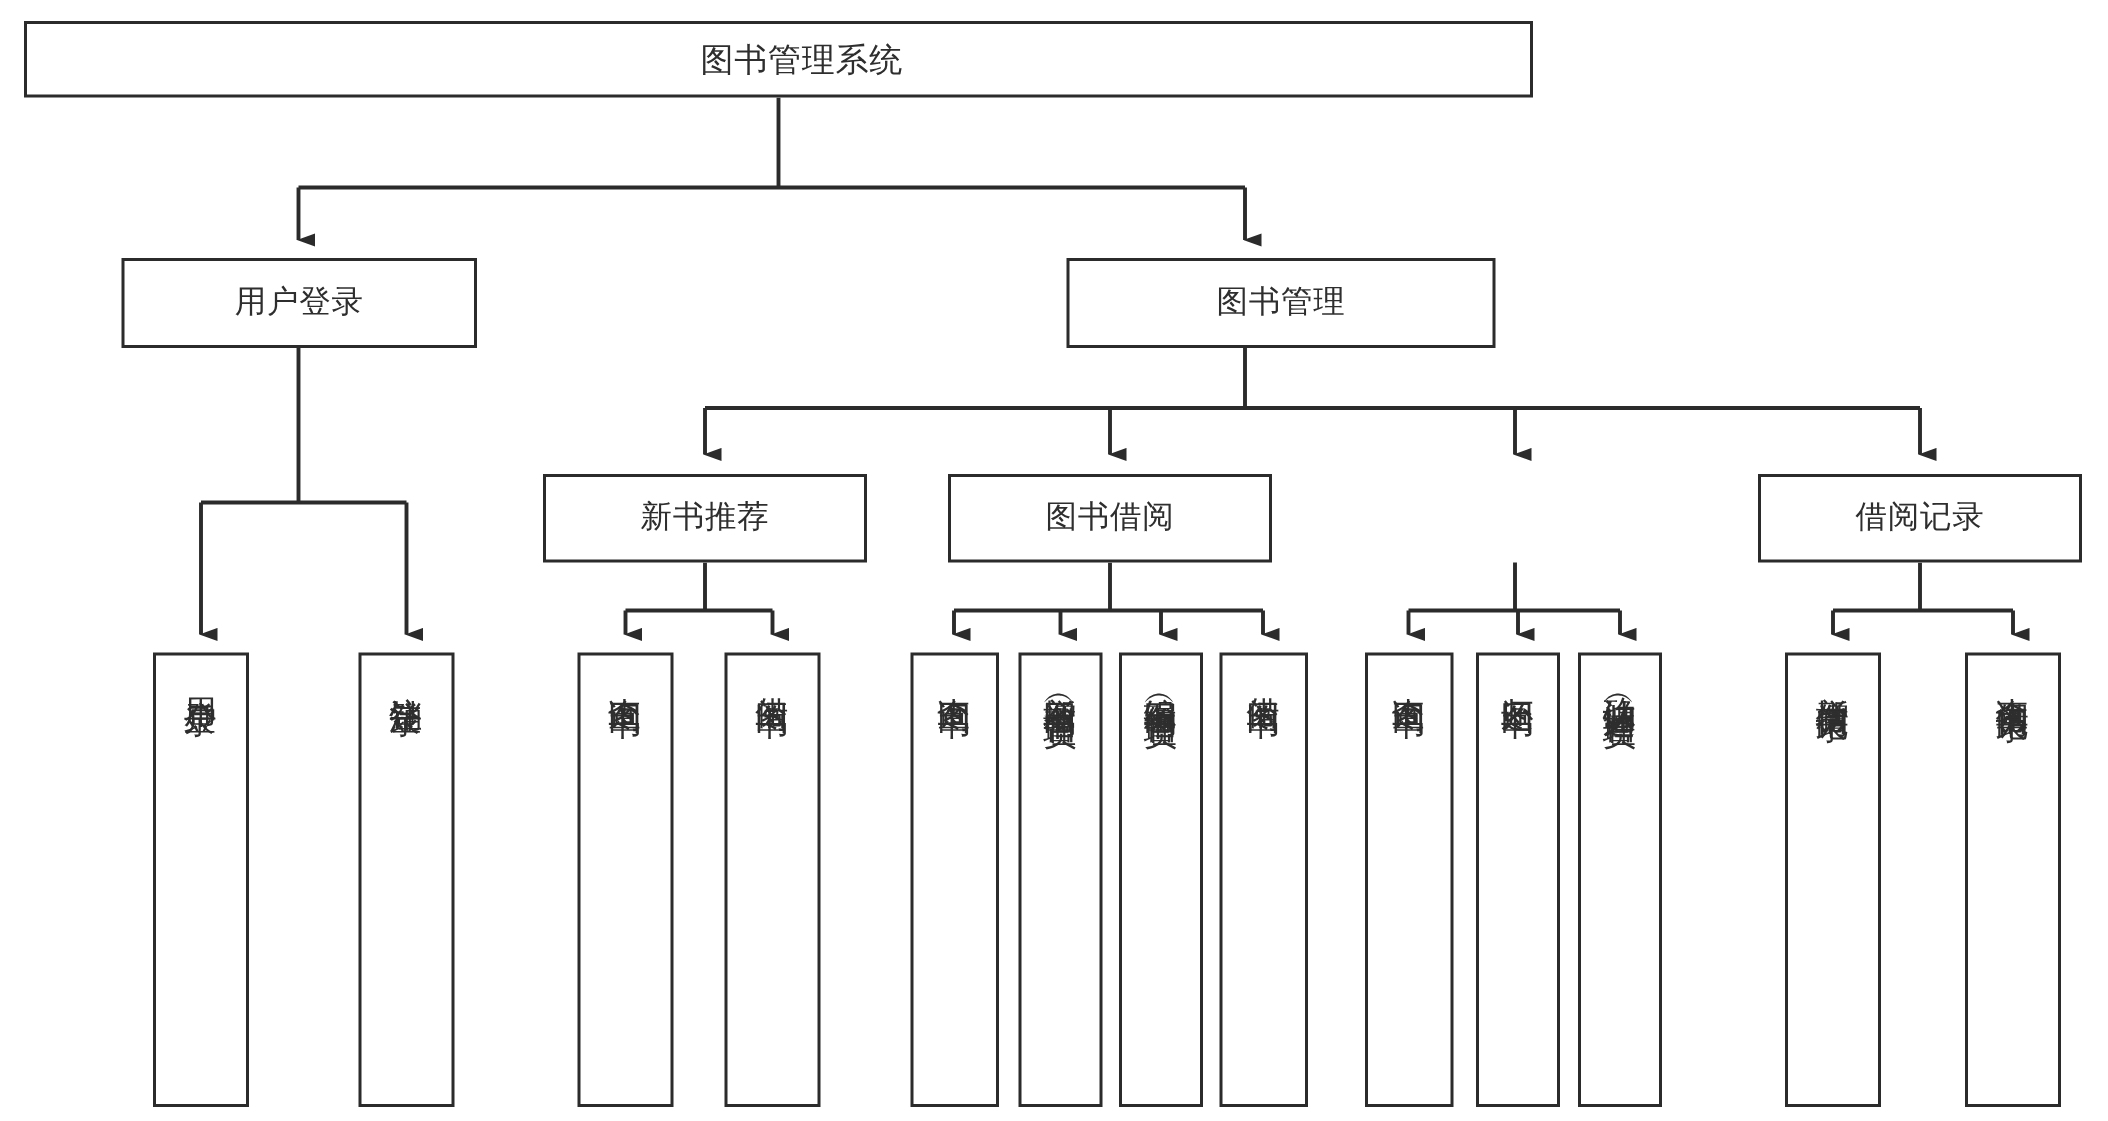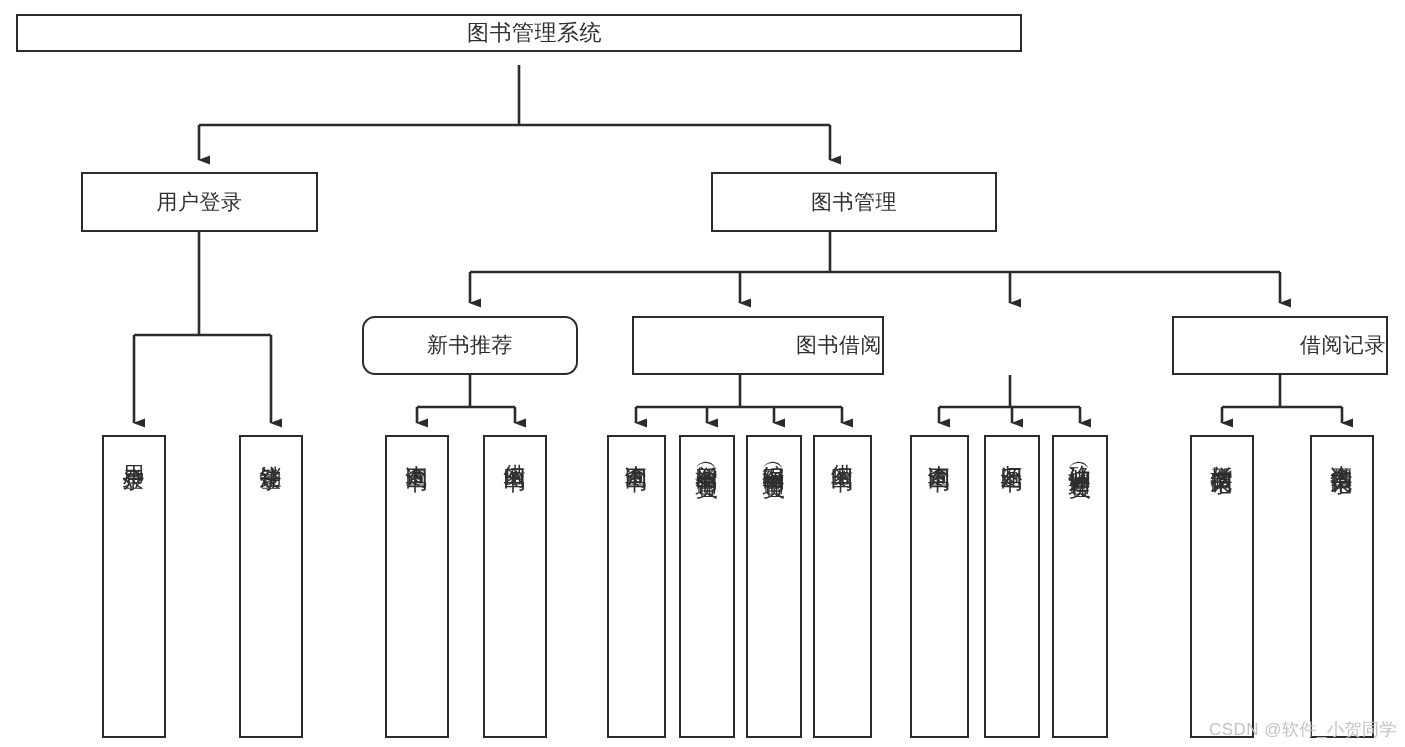--- a/index.html
+++ b/index.html
@@ -127,42 +127,42 @@
       <path d="M 1012,407 L 1012,423" marker-end="url(#arrowhead)"></path>
       <path d="M 1080,407 L 1080,423" marker-end="url(#arrowhead)"></path>
 
       <path d="M 1280,375 L 1280,407"></path>
       <path d="M 1222,407 L 1342,407"></path>
       <path d="M 1222,407 L 1222,423" marker-end="url(#arrowhead)"></path>
       <path d="M 1342,407 L 1342,423" marker-end="url(#arrowhead)"></path>
     </g>
   </svg>
 
-  <div class="node horizontal root" style="left:16px; top:14px; width:1006px; height:38px;padding-left:31px;">
+  <div class="node horizontal root" style="left:16px; top:14px; width:1006px; height:51px;padding-left:31px;">
     <span class="node-label">图书管理系统</span>
   </div>
 
   <div class="node horizontal" style="left:81px; top:172px; width:237px; height:60px;">
     <span class="node-label">用户登录</span>
   </div>
 
   <div class="node horizontal" style="left:711px; top:172px; width:286px; height:60px;">
     <span class="node-label">图书管理</span>
   </div>
 
-  <div class="node horizontal" style="left:362px; top:316px; width:216px; height:59px;border-radius:13px;">
+  <div class="node horizontal" style="left:362px; top:316px; width:216px; height:59px;">
     <span class="node-label">新书推荐</span>
   </div>
 
-  <div class="node horizontal" style="left:632px; top:316px; width:252px; height:59px;justify-content:flex-end;">
+  <div class="node horizontal" style="left:632px; top:316px; width:216px; height:59px;">
     <span class="node-label">图书借阅</span>
   </div>
 
 
-  <div class="node horizontal" style="left:1172px; top:316px; width:216px; height:59px;justify-content:flex-end;">
+  <div class="node horizontal" style="left:1172px; top:316px; width:216px; height:59px;">
     <span class="node-label">借阅记录</span>
   </div>
 
   <div class="node vertical" style="left:102px; top:435px; width:64px; height:303px;">
     <span class="node-label">用户登录</span>
   </div>
 
   <div class="node vertical" style="left:239px; top:435px; width:64px; height:303px;">
     <span class="node-label">注销登录</span>
   </div>
@@ -204,15 +204,14 @@
   </div>
 
   <div class="node vertical" style="left:1190px; top:435px; width:64px; height:303px;">
     <span class="node-label">新增借阅记录</span>
   </div>
 
   <div class="node vertical" style="left:1310px; top:435px; width:64px; height:303px;">
     <span class="node-label">查询借阅记录</span>
   </div>
 
-  <div class="watermark">CSDN @软件_小贺同学</div>
 
 </div>
 
 </body></html>

